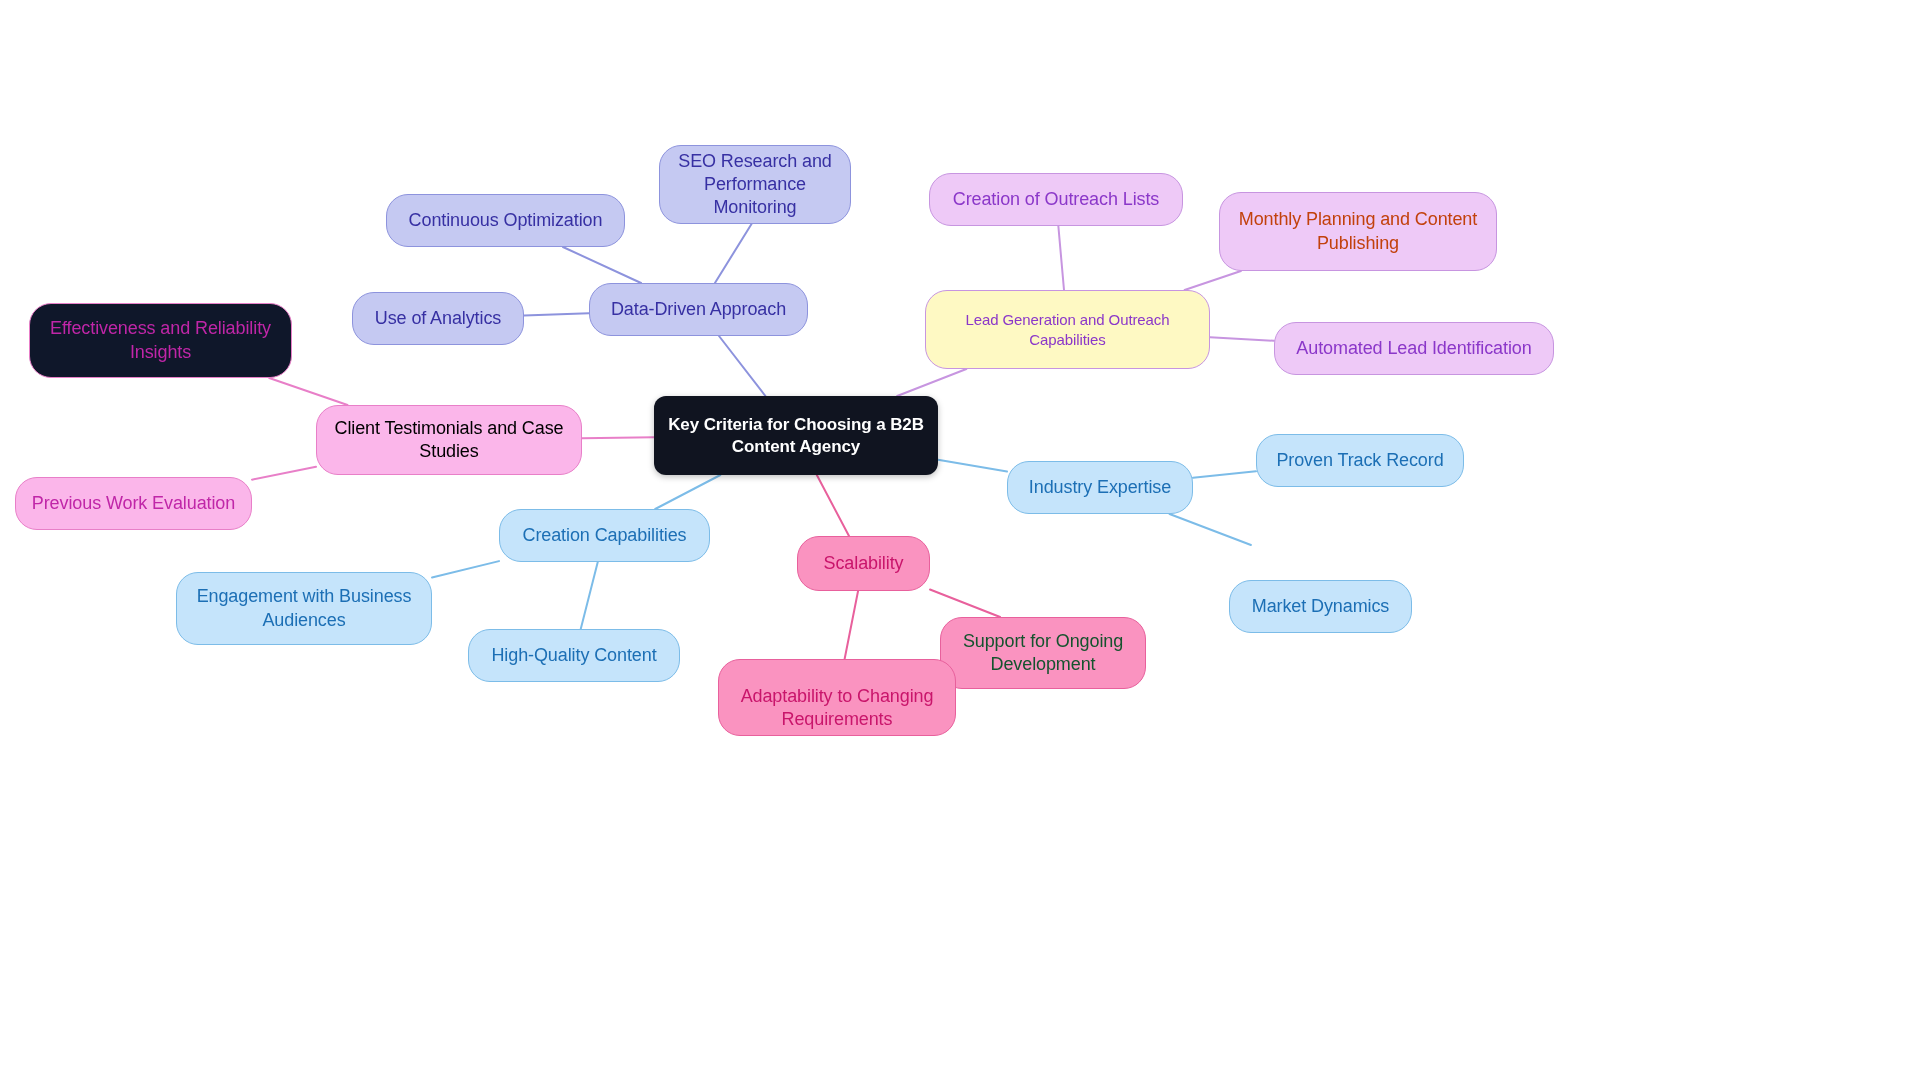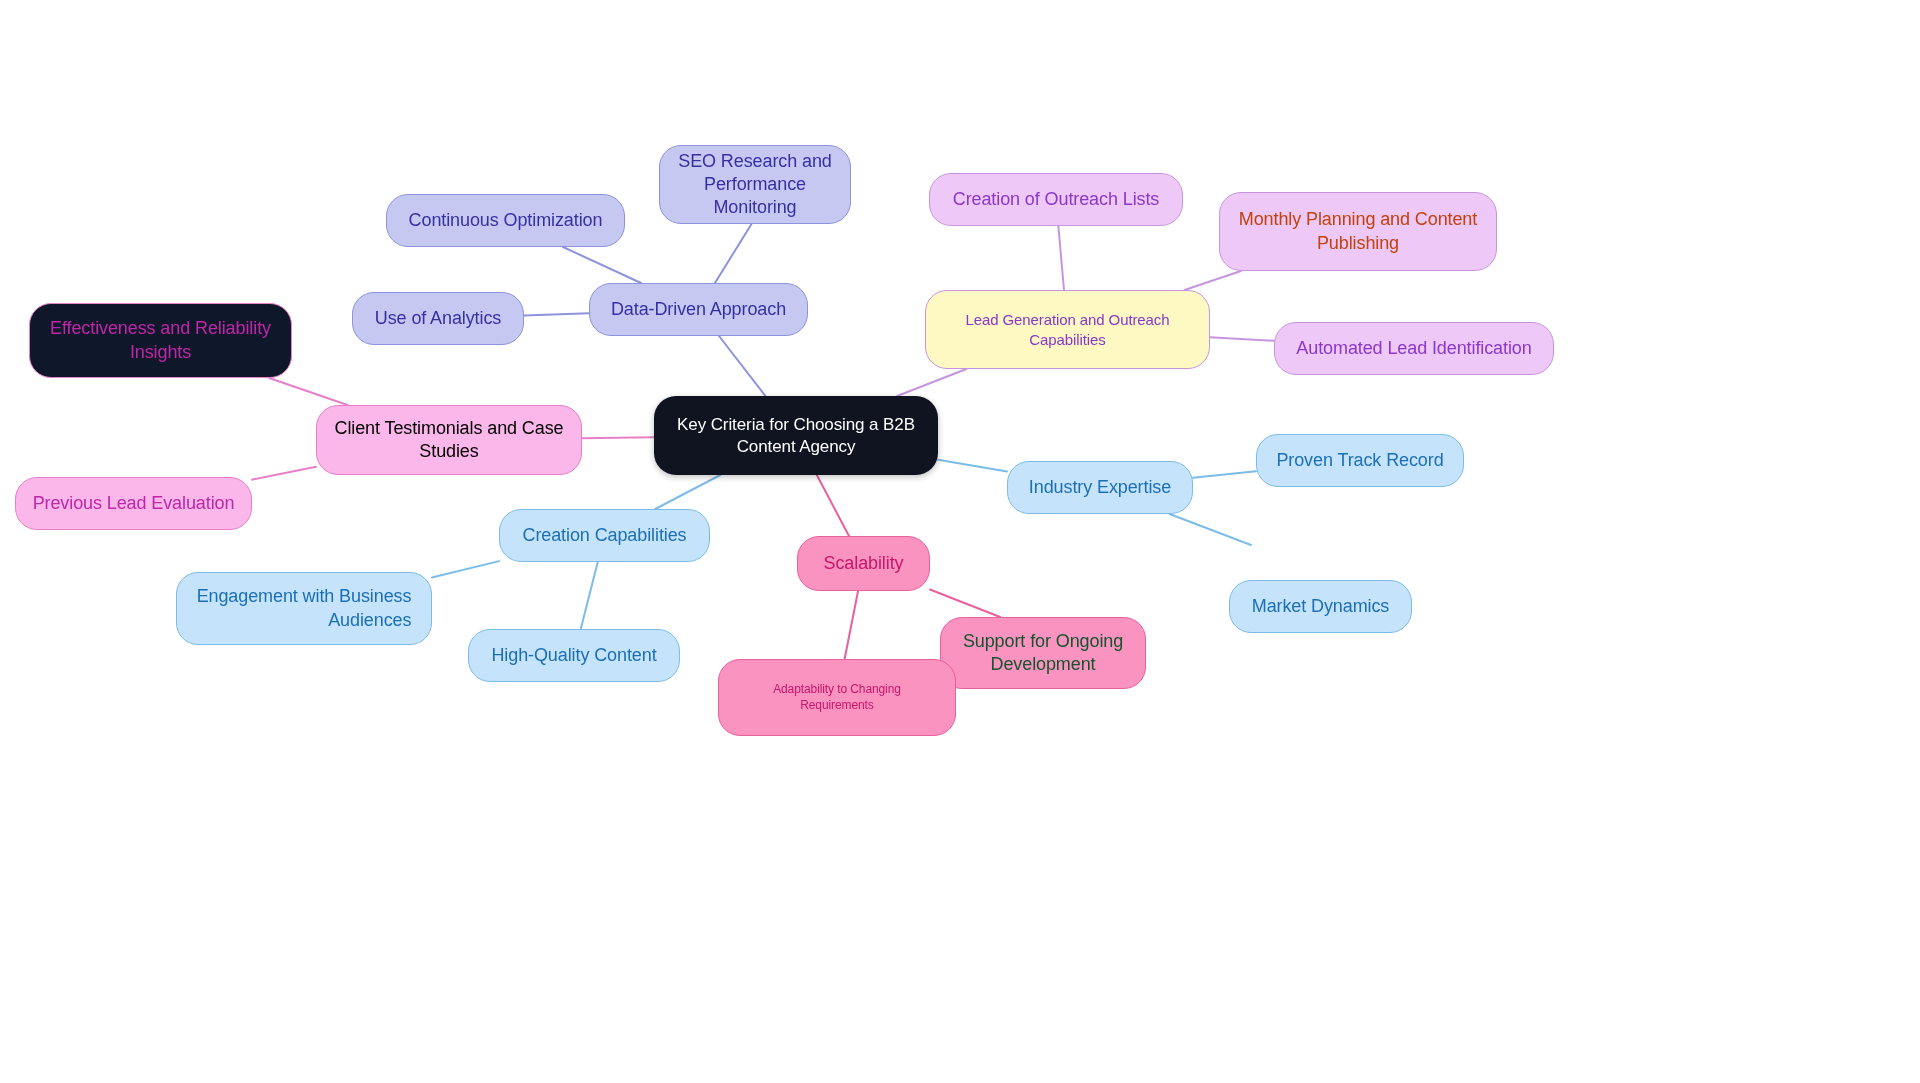--- a/index.html
+++ b/index.html
@@ -34,23 +34,24 @@
     text-align: center;
     border-radius: 22px;
     border-style: solid;
     border-width: 1.5px;
     line-height: 1.28;
     padding: 4px 10px;
     white-space: pre-line;
     letter-spacing: -0.1px;
   }
   .node.root {
-    border-radius: 22px;
+    border-radius: 12px;
     border-width: 0;
     box-shadow: 0 2px 6px rgba(0,0,0,0.25);
+    font-weight: bold;
   }
 </style>
 </head>
 <body>
 
 <div id="canvas">
   <svg id="edge-layer" width="1920" height="1083" viewBox="0 0 1920 1083">
       <line x1="765.4345238095239" y1="396" x2="719.0059523809524" y2="336" stroke="#8d93dd" stroke-width="2" stroke-linecap="round"></line>
       <line x1="714.93" y1="283" x2="751.51" y2="224" stroke="#8d93dd" stroke-width="2" stroke-linecap="round"></line>
       <line x1="641.0337078651685" y1="283" x2="562.9662921348315" y2="247" stroke="#8d93dd" stroke-width="2" stroke-linecap="round"></line>
@@ -84,25 +85,25 @@
       <div class="node" style="left: 929px; top: 173px; width: 254px; height: 53px; background: rgb(238, 201, 247); border-color: rgb(199, 149, 224); color: rgb(139, 55, 201); font-size: 18px;"><span>Creation of Outreach Lists</span></div>
       <div class="node" style="left: 1219px; top: 192px; width: 278px; height: 79px; background: rgb(238, 201, 247); border-color: rgb(199, 149, 224); color: #c2410c; font-size: 18px;"><span>Monthly Planning and Content
 Publishing</span></div>
       <div class="node" style="left: 1274px; top: 322px; width: 280px; height: 53px; background: rgb(238, 201, 247); border-color: rgb(199, 149, 224); color: rgb(139, 55, 201); font-size: 18px;"><span>Automated Lead Identification</span></div>
       <div class="node" style="left: 1007px; top: 461px; width: 186px; height: 53px; background: rgb(197, 228, 251); border-color: rgb(124, 188, 232); color: rgb(28, 111, 181); font-size: 18px;"><span>Industry Expertise</span></div>
       <div class="node" style="left: 1256px; top: 434px; width: 208px; height: 53px; background: rgb(197, 228, 251); border-color: rgb(124, 188, 232); color: rgb(28, 111, 181); font-size: 18px;"><span>Proven Track Record</span></div>
       <div class="node" style="left: 1229px; top: 545px; width: 183px; height: 53px; background: rgb(197, 228, 251); border-color: rgb(124, 188, 232); color: rgb(28, 111, 181); font-size: 18px; margin-top: 35px;"><span>Market Dynamics</span></div>
       <div class="node" style="left: 797px; top: 536px; width: 133px; height: 55px; background: rgb(250, 147, 192); border-color: rgb(232, 96, 156); color: rgb(201, 21, 107); font-size: 18px;"><span>Scalability</span></div>
       <div class="node" style="left: 940px; top: 617px; width: 206px; height: 72px; background: rgb(250, 147, 192); border-color: rgb(232, 96, 156); color: #14532d; font-size: 18px; text-align: center;"><span>Support for Ongoing
 Development</span></div>
-      <div class="node" style="left: 718px; top: 659px; width: 238px; height: 77px; background: rgb(250, 147, 192); border-color: rgb(232, 96, 156); color: rgb(201, 21, 107); font-size: 12px;"><span>Adaptability to Changing
+      <div class="node" style="left: 718px; top: 659px; width: 238px; height: 77px; background: rgb(250, 147, 192); border-color: rgb(232, 96, 156); color: rgb(201, 21, 107); font-size: 18px; align-items: flex-end;"><span>Adaptability to Changing
 Requirements</span></div>
       <div class="node" style="left: 499px; top: 509px; width: 211px; height: 53px; background: rgb(197, 228, 251); border-color: rgb(124, 188, 232); color: rgb(28, 111, 181); font-size: 18px;"><span>Creation Capabilities</span></div>
-      <div class="node" style="left: 176px; top: 572px; width: 256px; height: 73px; background: rgb(197, 228, 251); border-color: rgb(124, 188, 232); color: rgb(28, 111, 181); font-size: 18px; text-align: right;"><span>Engagement with Business
+      <div class="node" style="left: 176px; top: 572px; width: 256px; height: 73px; background: rgb(197, 228, 251); border-color: rgb(124, 188, 232); color: rgb(28, 111, 181); font-size: 18px;"><span>Engagement with Business
 Audiences</span></div>
       <div class="node" style="left: 468px; top: 629px; width: 212px; height: 53px; background: rgb(197, 228, 251); border-color: rgb(124, 188, 232); color: rgb(28, 111, 181); font-size: 18px;"><span>High-Quality Content</span></div>
       <div class="node" style="left: 316px; top: 405px; width: 266px; height: 70px; background: rgb(251, 182, 234); border-color: rgb(232, 127, 200); color: #000000; font-size: 18px;"><span>Client Testimonials and Case
 Studies</span></div>
       <div class="node" style="left: 29px; top: 303px; width: 263px; height: 75px; background: #0f172a; border-color: rgb(232, 127, 200); color: rgb(192, 38, 168); font-size: 18px;"><span>Effectiveness and Reliability
 Insights</span></div>
-      <div class="node" style="left: 15px; top: 477px; width: 237px; height: 53px; background: rgb(251, 182, 234); border-color: rgb(232, 127, 200); color: rgb(192, 38, 168); font-size: 18px;"><span>Previous Lead Evaluation</span></div>
+      <div class="node" style="left: 15px; top: 477px; width: 237px; height: 53px; background: rgb(251, 182, 234); border-color: rgb(232, 127, 200); color: rgb(192, 38, 168); font-size: 18px;"><span>Previous Work Evaluation</span></div>
     </div>
 </div>
 
 </body></html>

